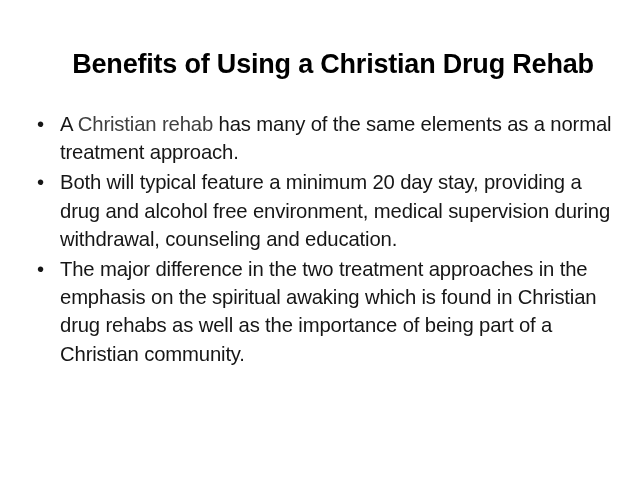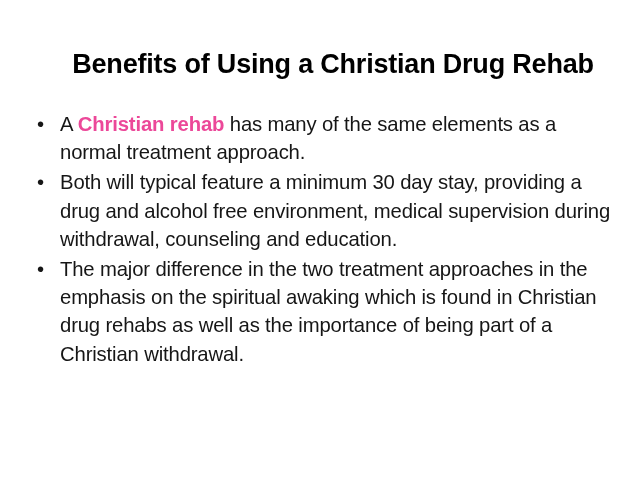--- a/index.html
+++ b/index.html
@@ -62,22 +62,21 @@
     left: 11px;
     top: 0;
     font-size: 20.3px;
     line-height: 28.2px;
     color: #161616;
   }
   .bullet-text {
     display: block;
   }
   .link-text {
-    color: #ec4899;
-    font-weight: bold;
+    color: #404040;
   }
 
   
   .logo {
     position: absolute;
     left: 425px;
     top: 391px;
     width: 188px;
     height: 40px;
   }
@@ -114,24 +113,24 @@
 
   <ul class="body-list">
 
     <li class="bullet-item">
       <span class="bullet-dot">•</span>
       <span class="bullet-text"><span>A </span><span class="link-text">Christian rehab</span><span> has many of the same elements as a normal treatment approach.</span></span>
     </li>
 
     <li class="bullet-item">
       <span class="bullet-dot">•</span>
-      <span class="bullet-text">Both will typical feature a minimum 30 day stay, providing a drug and alcohol free environment, medical supervision during withdrawal, counseling and education.</span>
+      <span class="bullet-text">Both will typical feature a minimum 20 day stay, providing a drug and alcohol free environment, medical supervision during withdrawal, counseling and education.</span>
     </li>
 
     <li class="bullet-item">
       <span class="bullet-dot">•</span>
-      <span class="bullet-text">The major difference in the two treatment approaches in the emphasis on the spiritual awaking which is found in Christian drug rehabs as well as the importance of being part of a Christian withdrawal.</span>
+      <span class="bullet-text">The major difference in the two treatment approaches in the emphasis on the spiritual awaking which is found in Christian drug rehabs as well as the importance of being part of a Christian community.</span>
     </li>
 
   </ul>
 
 
 </div>
 
 </body></html>

